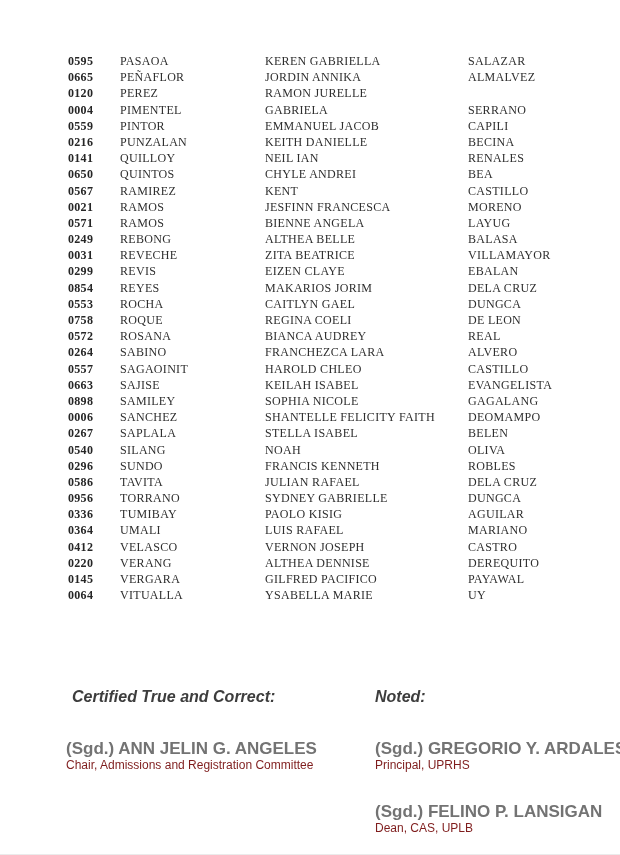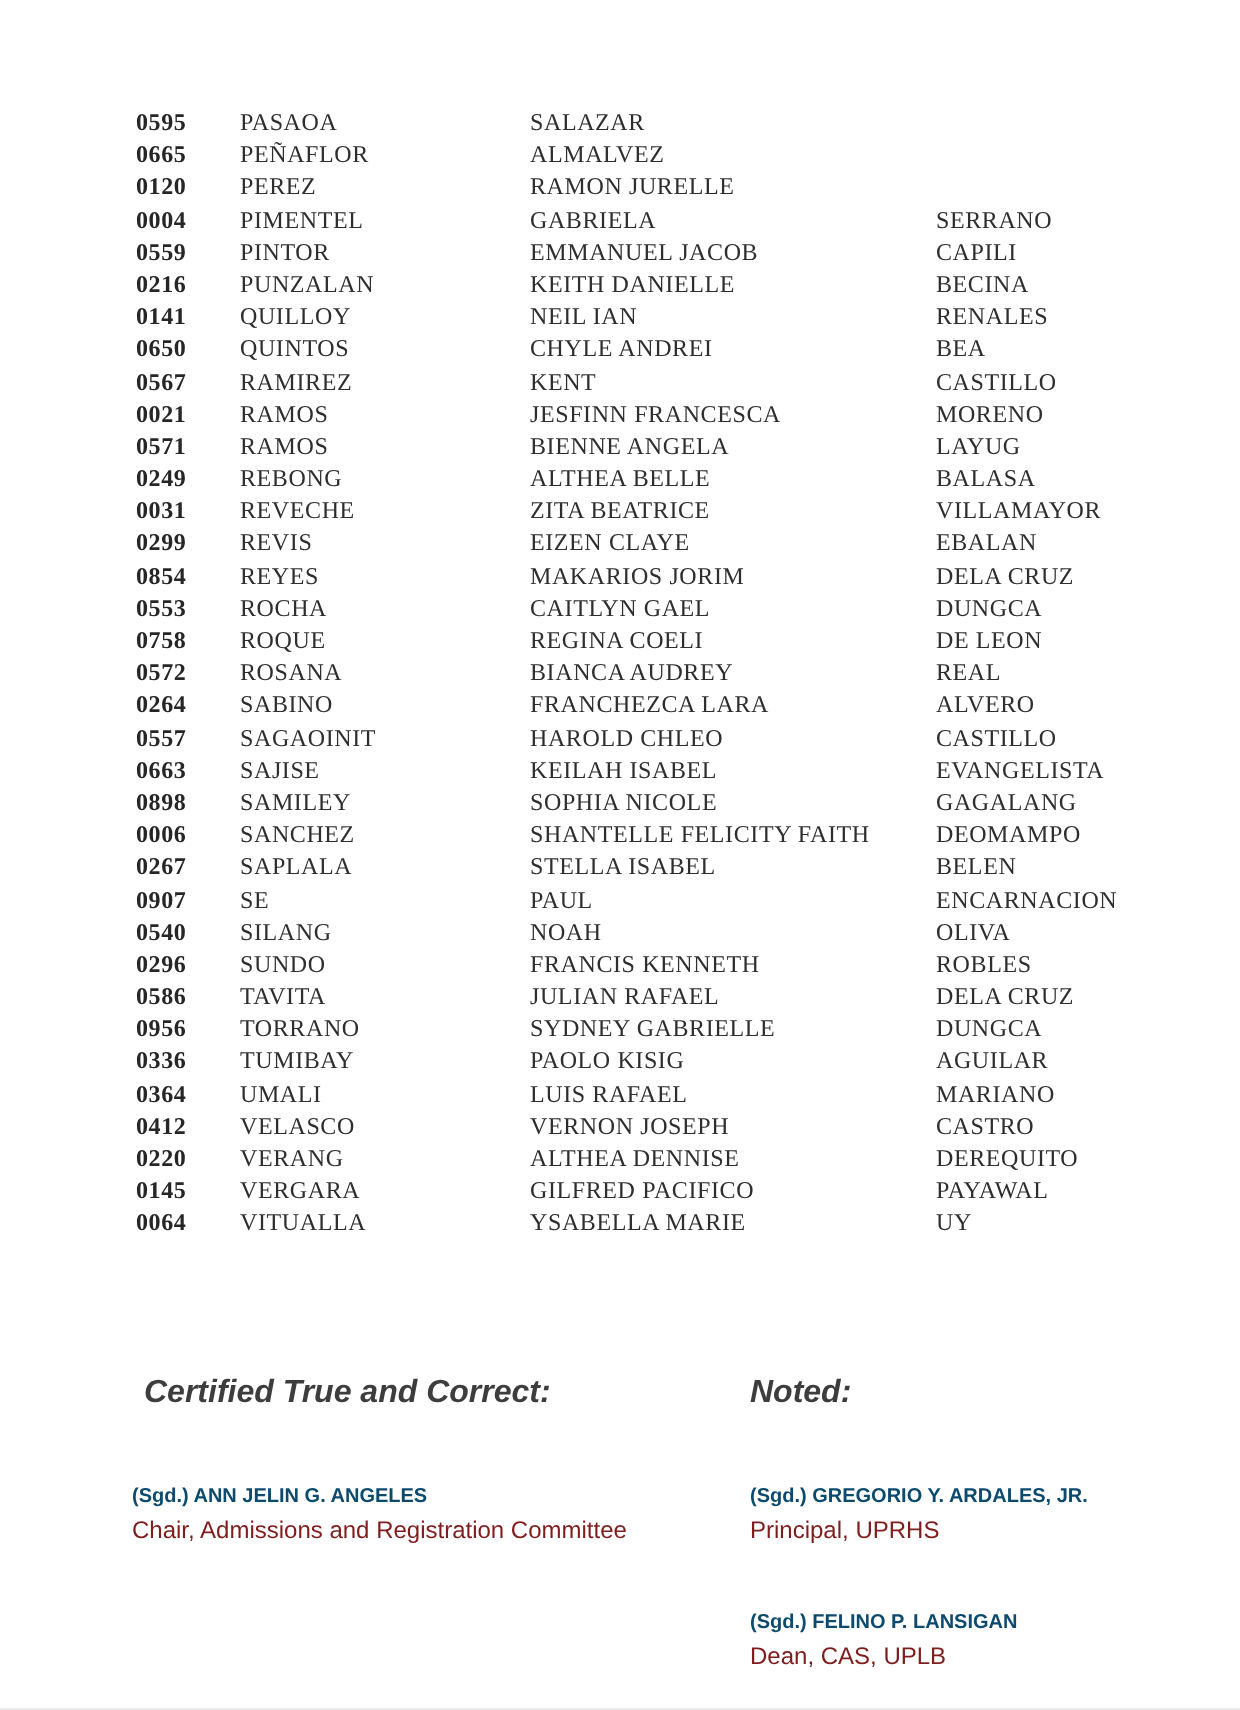--- a/index.html
+++ b/index.html
@@ -44,23 +44,23 @@
     color: #3d3d3d;
   }
   .cert-left  { left: 72px;  top: 644px; }
   .cert-right { left: 375px; top: 644px; }
 
   .sig-block { position: absolute; }
   .sig-1 { left: 66px;  top: 696px; }
   .sig-2 { left: 375px; top: 696px; }
   .sig-3 { left: 375px; top: 759px; }
   .sig-name {
-    font-size: 10px;
+    font-size: 17px;
     font-weight: bold;
-    color: #0c4a6e;
+    color: #737373;
     line-height: 17px;
     white-space: nowrap;
   }
   .sig-title {
     font-size: 12px;
     color: #7f1d1d;
     line-height: 17px;
     white-space: nowrap;
   }
 
@@ -86,26 +86,28 @@
 </style>
 </head>
 <body>
 
 <div class="page">
 
   <div class="table" id="table">
   <div class="row">
     <span class="col id">0595</span>
     <span class="col surname">PASAOA</span>
+    <span class="col first">KEREN GABRIELLA</span>
     <span class="col middle">SALAZAR</span>
   </div>
 
   <div class="row">
     <span class="col id">0665</span>
     <span class="col surname">PEÑAFLOR</span>
+    <span class="col first">JORDIN ANNIKA</span>
     <span class="col middle">ALMALVEZ</span>
   </div>
 
   <div class="row">
     <span class="col id">0120</span>
     <span class="col surname">PEREZ</span>
     <span class="col first">RAMON JURELLE</span>
     <span class="col middle"></span>
   </div>
 
@@ -249,26 +251,20 @@
     <span class="col middle">DEOMAMPO</span>
   </div>
 
   <div class="row">
     <span class="col id">0267</span>
     <span class="col surname">SAPLALA</span>
     <span class="col first">STELLA ISABEL</span>
     <span class="col middle">BELEN</span>
   </div>
 
-  <div class="row">
-    <span class="col id">0907</span>
-    <span class="col surname">SE</span>
-    <span class="col first">PAUL</span>
-    <span class="col middle">ENCARNACION</span>
-  </div>
 
   <div class="row">
     <span class="col id">0540</span>
     <span class="col surname">SILANG</span>
     <span class="col first">NOAH</span>
     <span class="col middle">OLIVA</span>
   </div>
 
   <div class="row">
     <span class="col id">0296</span>

